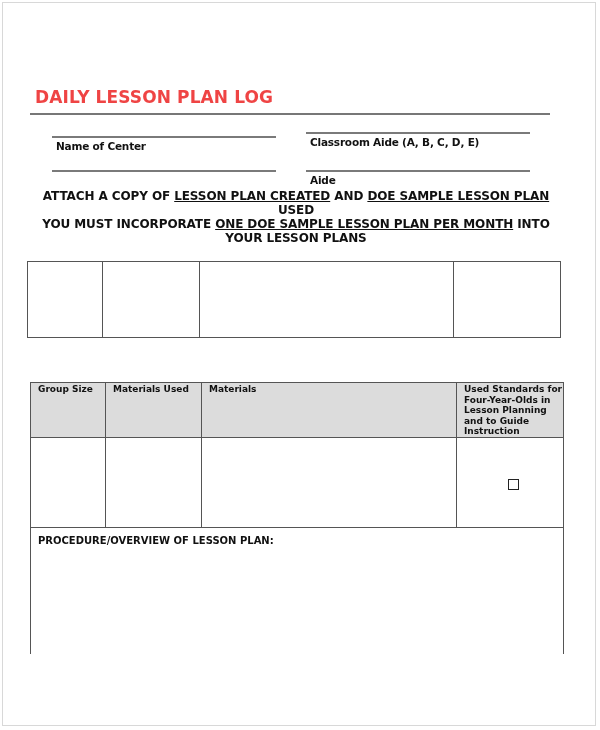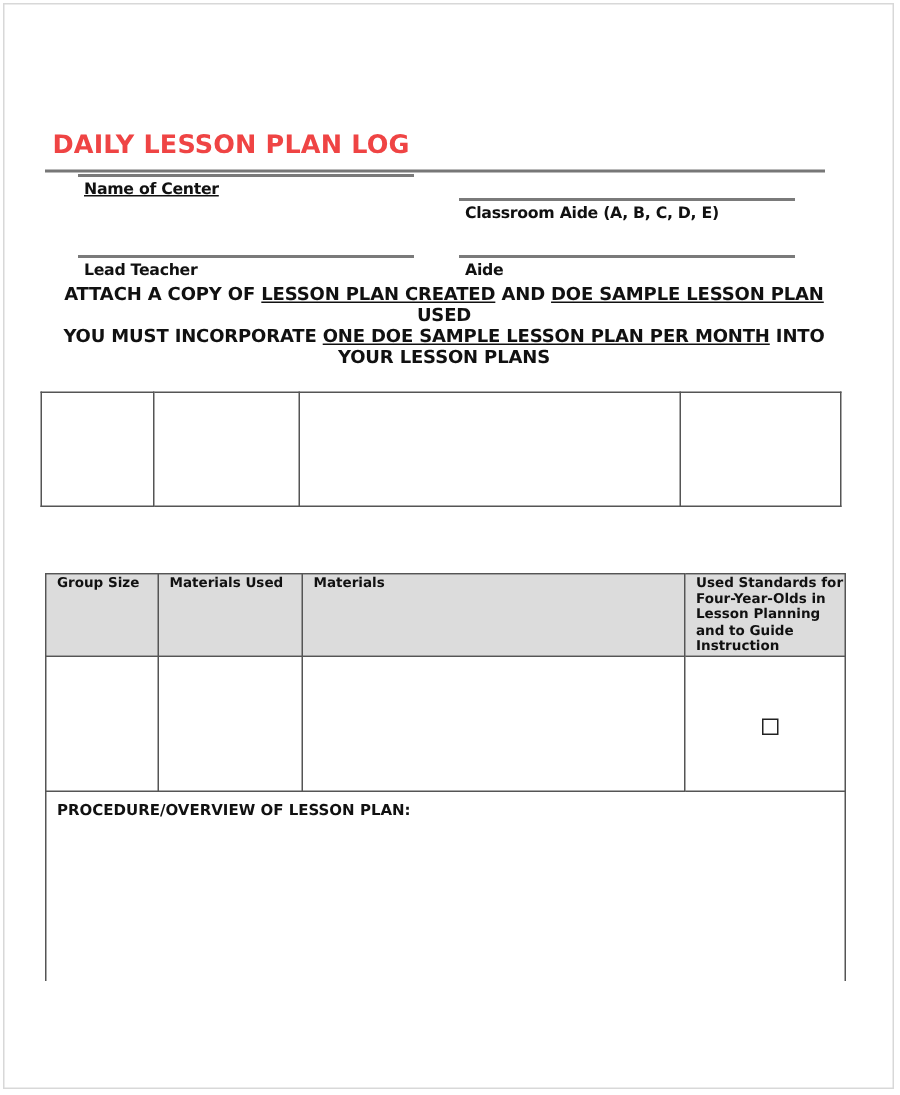--- a/index.html
+++ b/index.html
@@ -46,31 +46,30 @@
   }
 </style>
 </head>
 <body>
 
 <div class="page-border"></div>
 
 <div class="doc-title">DAILY LESSON PLAN LOG</div>
 <div class="title-rule"></div>
 
-<div class="field" style="left:52px; top:116px; width:224px;text-decoration:underline;">
+<div class="field" style="left:52px; top:136px; width:224px;">
   <div class="line"></div>
   <div class="label">Name of Center</div>
 </div>
 <div class="field" style="left:306px; top:132px; width:224px;">
   <div class="line"></div>
   <div class="label">Classroom Aide (A, B, C, D, E)</div>
 </div>
 <div class="field" style="left:52px; top:170px; width:224px;">
   <div class="line"></div>
-  <div class="label">Lead Teacher</div>
 </div>
 <div class="field" style="left:306px; top:170px; width:224px;">
   <div class="line"></div>
   <div class="label">Aide</div>
 </div>
 
 <div class="instructions">
   <div>
     <span>ATTACH A COPY OF </span><u>LESSON PLAN CREATED</u><span> AND </span><u>DOE SAMPLE LESSON PLAN</u><span> USED</span>
   </div>

